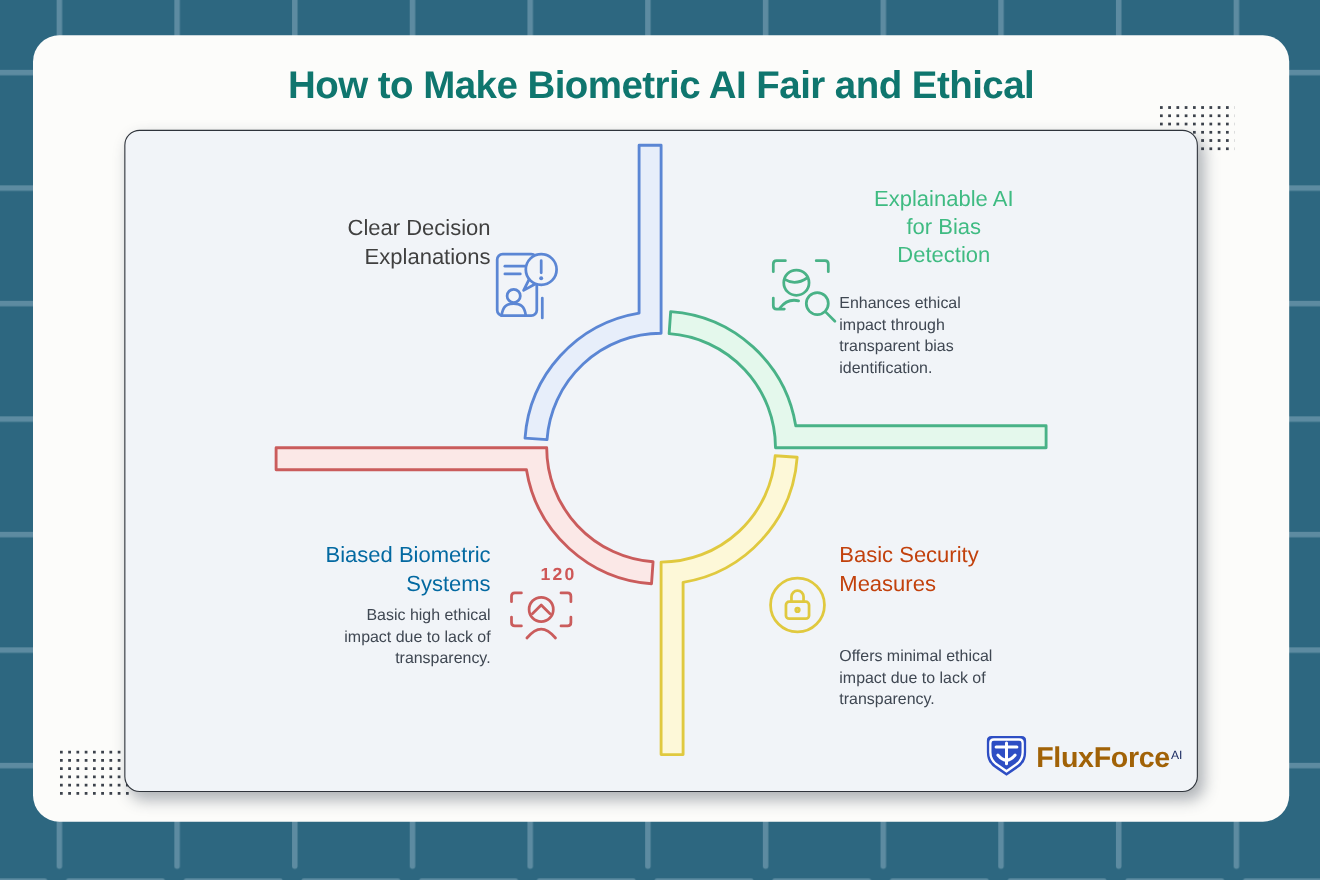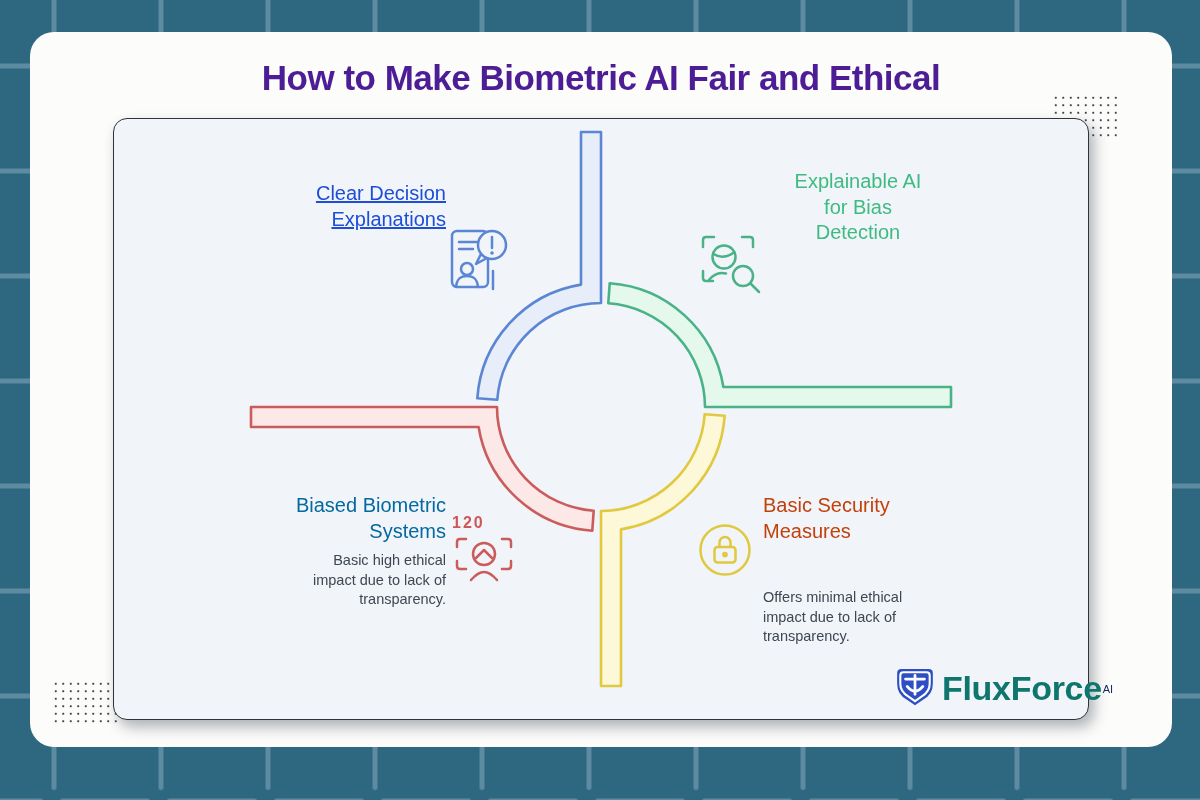--- a/index.html
+++ b/index.html
@@ -9,53 +9,53 @@
     background:#2d6780;
   }
   .bg-grid{position:absolute;left:0;top:0;z-index:0;}
   .outer-card{
     position:absolute;left:30px;top:32px;width:1142px;height:715px;
     background:#fcfcfa;border-radius:24px;z-index:1;
   }
   .page-title{
     position:absolute;left:0;top:26px;width:100%;
     text-align:center;font-size:35px;font-weight:800;letter-spacing:-0.5px;
-    color:#4c1d95;white-space:nowrap;
+    color:#0f766e;white-space:nowrap;
   }
   .dots{
     position:absolute;z-index:2;
     background-image:radial-gradient(#3c424b 1.2px, rgba(0,0,0,0) 1.4px);
     background-size:7.5px 7.5px;
   }
   .dots-tr{left:1022px;top:62px;width:70px;height:44px;}
   .dots-bl{left:22px;top:648px;width:66px;height:44px;}
   .panel{
     position:absolute;left:83px;top:86px;width:974px;height:600px;
     background:#f1f4f8;border:1.5px solid #2f343b;border-radius:14px;
     box-shadow:5px 7px 14px rgba(45,55,70,0.38);z-index:3;
   }
   .diagram-svg{position:absolute;left:0;top:0;}
   .qtext{position:absolute;white-space:pre-line;}
   .q-heading{font-size:20px;font-weight:500;line-height:1.28;}
   .q-body{font-size:14.5px;font-weight:400;line-height:1.36;color:#3f4752;}
   .ta-r{text-align:right;}
   .ta-l{text-align:left;}
-  .hq1{left:100px;width:232px;top:62px;color:#1d4ed8;text-decoration:underline;}
+  .hq1{left:100px;width:232px;top:77px;color:#404040;}
   .bq1{left:100px;width:232px;top:136px;}
   .hq2{left:649px;width:190px;top:50px;color:#3fbb82;text-align:center;}
   .bq2{left:649px;width:190px;top:148px;}
   .hq3{left:100px;width:232px;top:374px;color:#0369a1;}
   .bq3{left:100px;width:232px;top:432px;}
   .hq4{left:649px;width:190px;top:374px;color:#c2410c;}
   .bq4{left:649px;width:190px;top:432px;margin-top:37px;}
   .icon-abs{position:absolute;}
-  .red-icon-wrap{position:absolute;left:338px;top:396px;width:72px;text-align:left;}
+  .red-icon-wrap{position:absolute;left:338px;top:396px;width:72px;text-align:right;}
   .red-icon-label{font-size:16px;font-weight:600;letter-spacing:2px;color:#ce5757;line-height:1;margin-bottom:1px;}
   .brand{position:absolute;left:782px;top:548px;display:flex;align-items:center;gap:8px;}
-  .brand-name{font-size:34px;font-weight:800;color:#0f766e;letter-spacing:-0.3px;}
+  .brand-name{font-size:26px;font-weight:800;color:#a16207;letter-spacing:-0.3px;}
   .brand-sup{font-size:11px;font-weight:400;color:#16265e;vertical-align:super;margin-left:1px;}
 </style>
 </head>
 <body>
 
 <svg class="bg-grid" width="1200" height="800">
   <defs>
     <pattern id="grid" width="107" height="105" x="51.5" y="63.5" patternUnits="userSpaceOnUse">
       <line x1="11" y1="2.5" x2="96" y2="2.5" stroke="#84aabc" stroke-width="5" stroke-linecap="round" opacity="0.55"></line>
       <line x1="2.5" y1="11" x2="2.5" y2="94" stroke="#84aabc" stroke-width="5" stroke-linecap="round" opacity="0.55"></line>
@@ -94,20 +94,24 @@
         <path d="M 33 31 L 28 41 L 39 35 Z" fill="#f1f4f8"></path>
         <circle cx="44" cy="22" r="14" fill="#f1f4f8"></circle>
         <line x1="44" y1="14" x2="44" y2="25"></line>
       </g>
       <circle cx="44" cy="30" r="1.8" fill="#5b86d4"></circle>
     </svg>
 
     <div class="qtext q-heading ta-l hq2">Explainable AI
 for Bias
 Detection</div>
+    <div class="qtext q-body ta-l bq2">Enhances ethical
+impact through
+transparent bias
+identification.</div>
     <svg class="icon-abs" style="left:582px;top:110px" width="68" height="70" viewBox="0 0 68 70">
       <g fill="none" stroke-linecap="round" stroke-linejoin="round" stroke-width="2.5" stroke="#49b287">
         <path d="M 18 8 L 10 8 Q 7 8 7 11 L 7 18"></path>
         <path d="M 46 8 L 54 8 Q 57 8 57 11 L 57 18"></path>
         <path d="M 7 42 L 7 49 Q 7 52 10 52 L 17 52"></path>
         <circle cx="28" cy="28" r="11.5"></circle>
         <path d="M 17.5 25 Q 27 31 38 23.5"></path>
         <path d="M 13 51 Q 20 42 30 44.5"></path>
         <circle cx="47" cy="47" r="10"></circle>
         <line x1="54.5" y1="54.5" x2="63" y2="63"></line>

